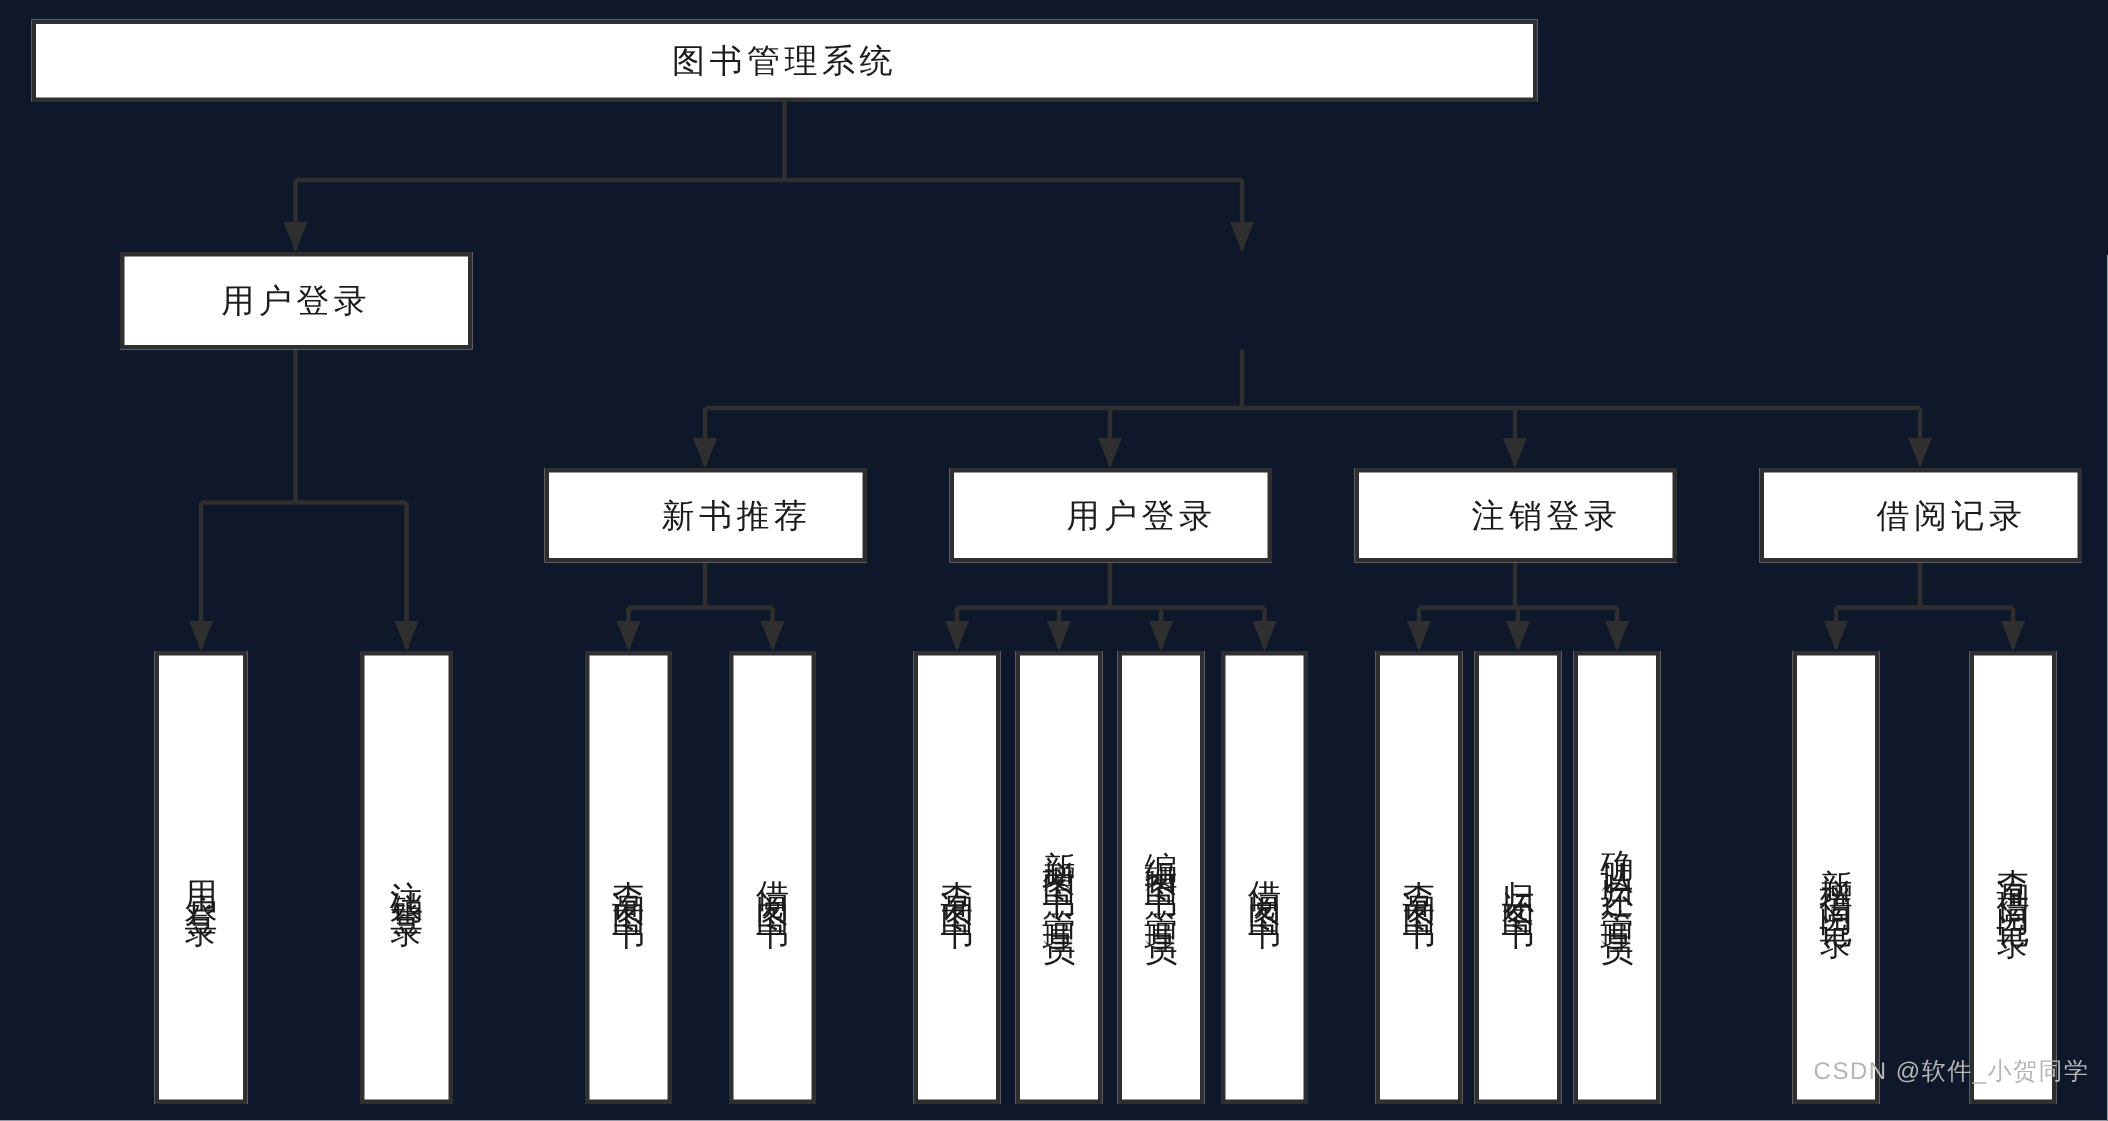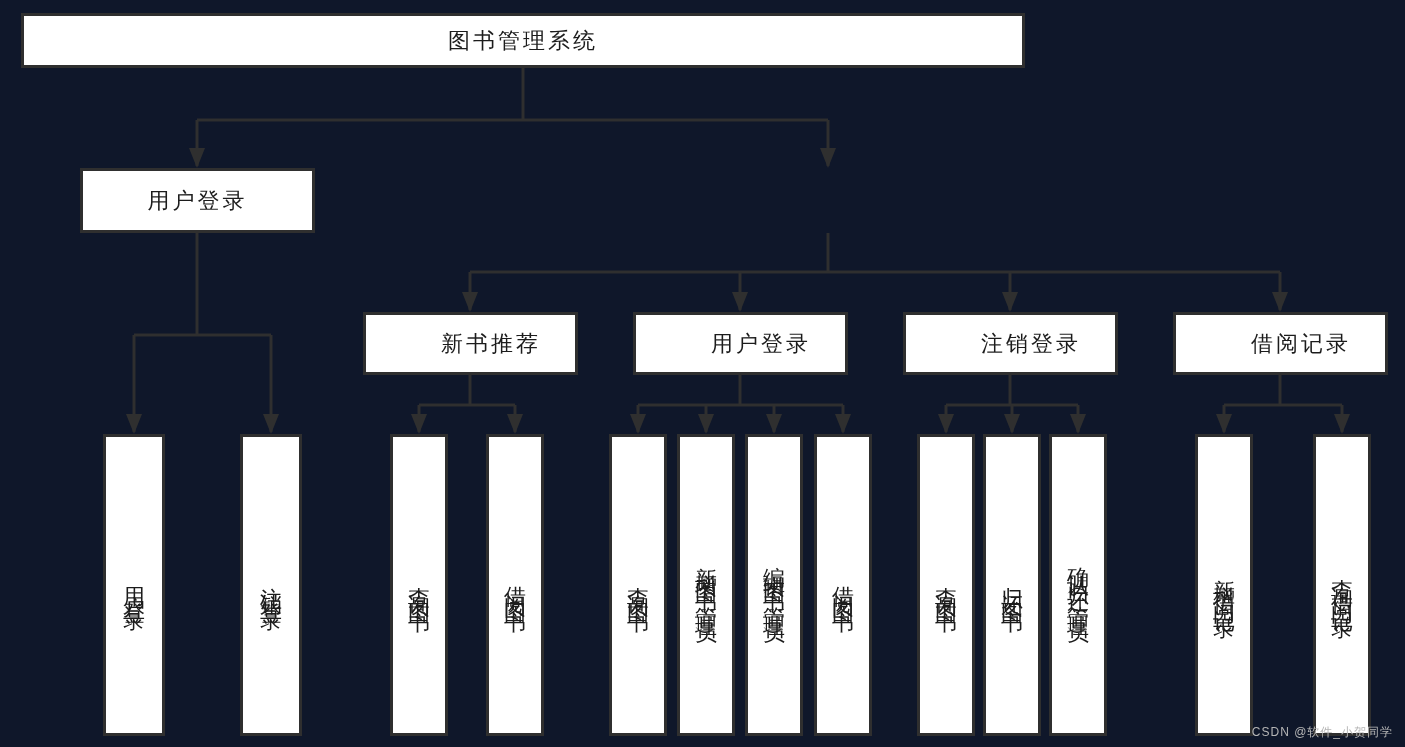--- a/index.html
+++ b/index.html
@@ -52,22 +52,22 @@
     height: 302px;
     font-size: 22px;
     writing-mode: vertical-rl;
     text-orientation: mixed;
     letter-spacing: 8px;
     line-height: 1;
   }
   .watermark {
     position: absolute;
     right: 12px;
-    bottom: 6px;
-    font-size: 12px;
+    bottom: 22px;
+    font-size: 16px;
     letter-spacing: 1px;
     color: #b5b5b5;
     white-space: nowrap;
   }
 </style>
 </head>
 <body>
 
 <div class="canvas">
 

